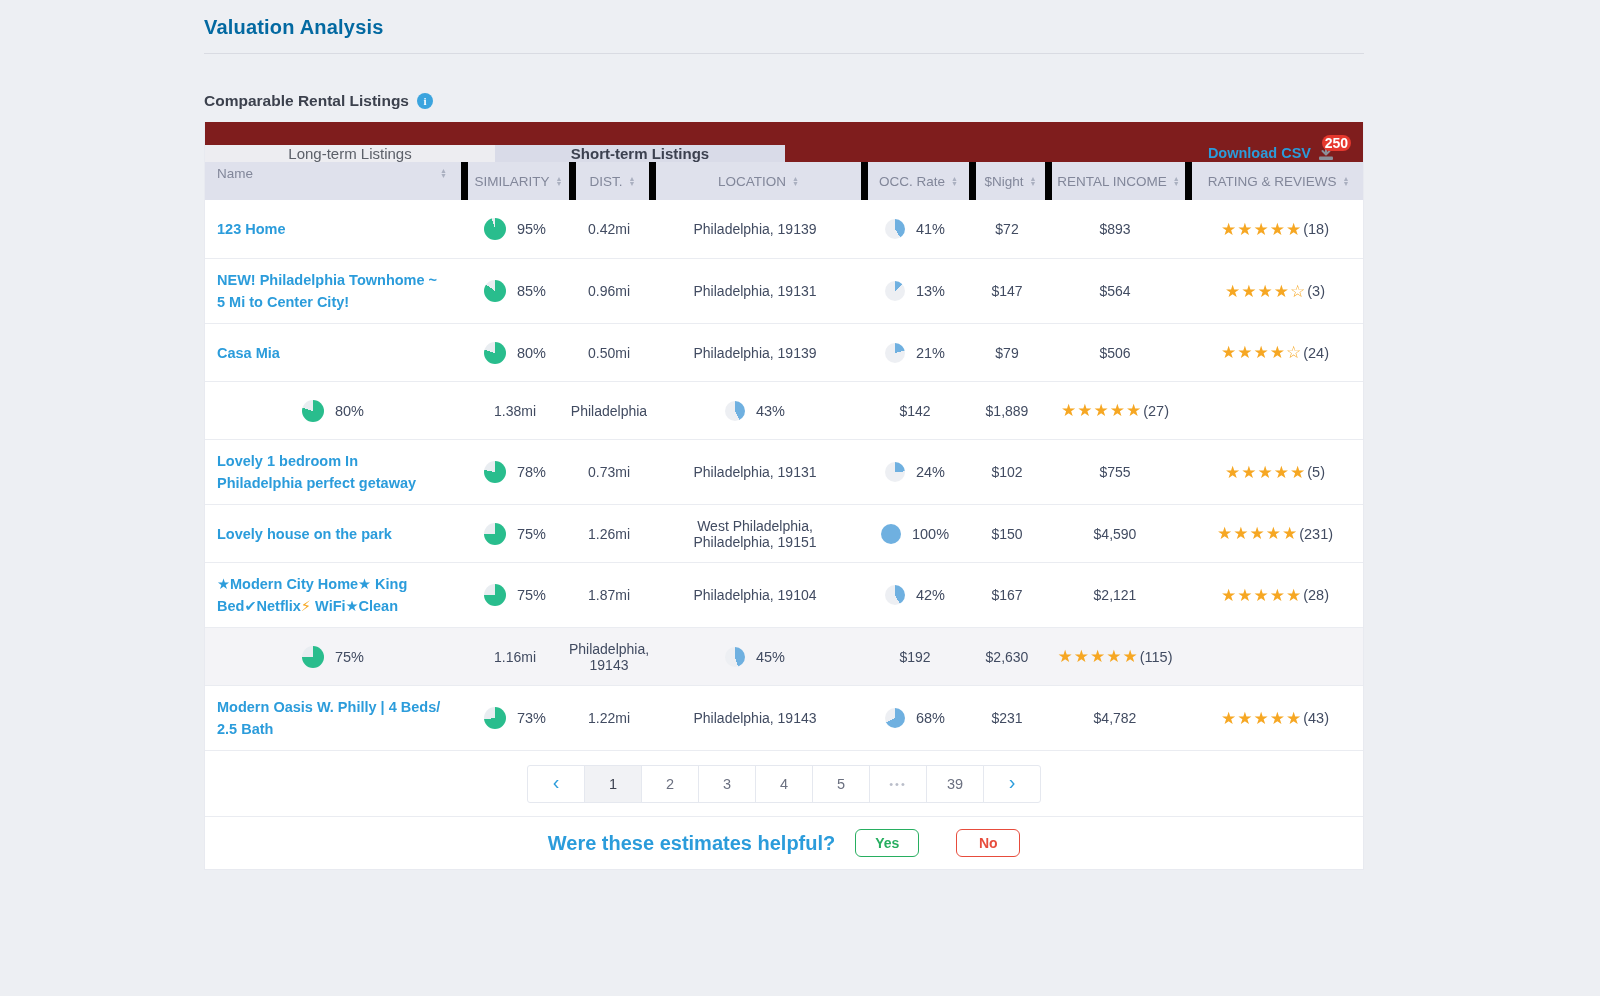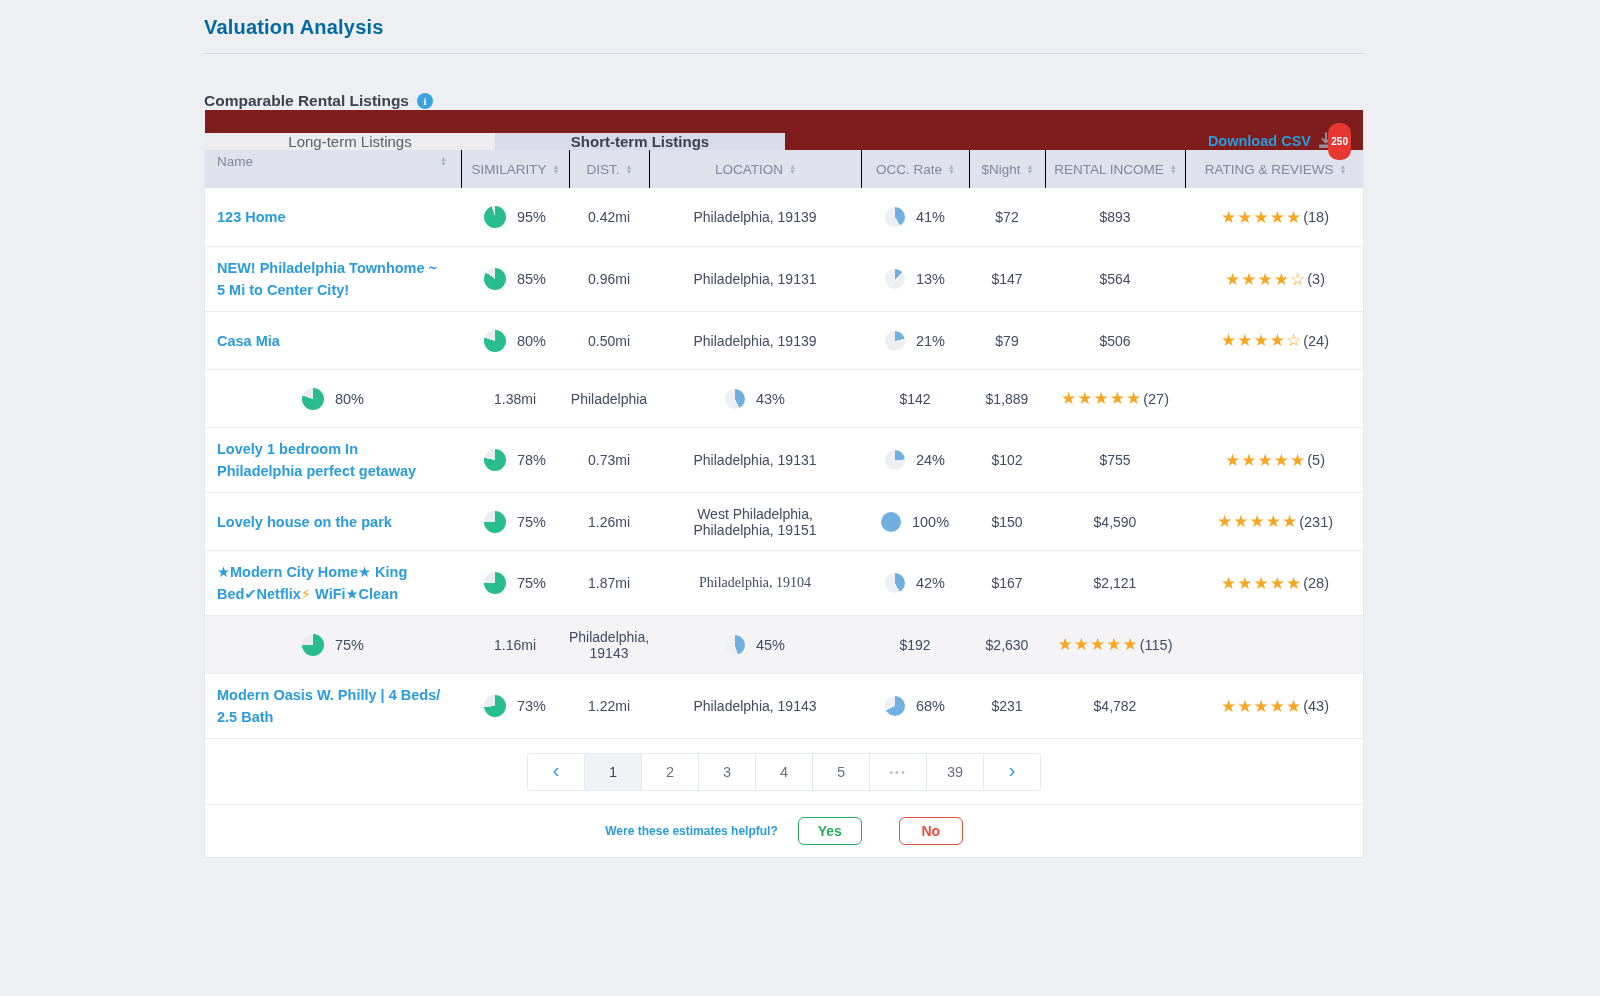--- a/index.html
+++ b/index.html
@@ -8,51 +8,51 @@
     background:#edeff3;
     font-family:"Liberation Sans","DejaVu Sans",sans-serif;
     color:#414b61;
     font-size:14px;
   }
   .container { width:1160px; margin-left:204px; padding-top:16px; }
 
   .page-title { font-size:20px; font-weight:700; color:#0369a1; letter-spacing:.2px; }
   .title-rule { border:none; border-top:1px solid #d9dbe2; margin-top:14px; }
 
-  .section-head { display:flex; align-items:center; gap:8px; margin-top:38px; }
+  .section-head { display:flex; align-items:center; gap:8px; margin-top:38px; margin-bottom:12px; }
   .section-title { font-size:15.5px; font-weight:700; color:#3c414d; }
   .info-icon {
     width:16px; height:16px; border-radius:50%; background:#3ba4de; color:#fff;
     font-size:11px; font-weight:700; font-family:"Liberation Serif",serif;
     display:inline-flex; align-items:center; justify-content:center; cursor:pointer;
   }
 
   .card { background:#fff; border:1px solid #e8eaf0; border-top:none; }
 
   
   .tab-row { display:flex; align-items:flex-end; height:40px; background:#7f1d1d; }
   .tab { width:290px; display:flex; align-items:center; justify-content:center;
          font-size:15px; cursor:pointer; }
   .tab.inactive { background:#ededf1; color:#5c6069; }
   .tab.active   { background:#d9dbe8; color:#3c4150; font-weight:700; }
   .tab-spacer { flex:1; }
   .download-wrap { display:flex; align-items:center; padding-right:26px; cursor:pointer;margin-left:20px; }
   .download-label { color:#2b9cdb; font-weight:700; font-size:14.5px; }
   .dl-icon { position:relative; margin-left:6px; width:20px; height:18px; }
   .dl-badge {
-    position:absolute; top:-9px; right:-14px; min-width:21px; height:37px; padding:0 3px;
-    background:#e6382e; border-radius:10px; color:#fff; font-size:10px; font-weight:700;
+    position:absolute; top:-9px; right:-14px; min-width:21px; height:16px; padding:0 3px;
+    background:#e6382e; border-radius:10px; color:#fff; font-size:14px; font-weight:700;
     display:flex; align-items:center; justify-content:center;
   }
 
   
   .thead { display:grid; grid-template-columns:256px 108px 80px 212px 108px 76px 140px 180px;
            background:#dfe1ec; height:38px; }
   .th { display:flex; align-items:center; justify-content:center; gap:6px;
-        color:#82879a; font-size:13.5px; border-left:1px solid #000000; cursor:pointer; }
+        color:#82879a; font-size:13.5px; border-left:7px solid #000000; cursor:pointer; }
   .th:first-child { border-left:none; justify-content:space-between; padding:0 14px 16px 12px; }
   .sort { display:flex; flex-direction:column; line-height:5px; font-size:7px; color:#aab0c0; }
 
   .trow { display:grid; grid-template-columns:256px 108px 80px 212px 108px 76px 140px 180px;
           border-top:1px solid #eaecf1; background:#fff; align-items:center;
           min-height:58px; padding:10px 0; }
   .trow:first-of-type { border-top:none; }
   .trow.hl { background:#f4f4f7; }
   .cell { display:flex; align-items:center; justify-content:center; text-align:center; }
   .cell.name { justify-content:flex-start; text-align:left; padding:0 16px 0 12px; }
@@ -74,21 +74,21 @@
           color:#6b7080; cursor:pointer; }
   .pbtn:first-child { margin-left:0; border-radius:3px 0 0 3px; }
   .pbtn:last-child { border-radius:0 3px 3px 0; }
   .pbtn.active { background:#f1f2f5; color:#3d4250; }
   .pbtn.arrow { color:#2b9cdb; font-size:20px; padding-bottom:3px; }
   .pbtn.dots { color:#b9bdc9; font-size:11px; letter-spacing:2px; }
 
   
   .foot { border-top:1px solid #eaecf1; height:53px; display:flex; align-items:center;
           justify-content:center; gap:12px; background:#fff; }
-  .foot-q { color:#2b9cdb; font-weight:700; font-size:12px; margin-right:8px; }
+  .foot-q { color:#2b9cdb; font-weight:700; font-size:20px; margin-right:8px; }
   .fbtn { width:64px; height:28px; border-radius:6px; background:#fff; font-size:14px;
           font-weight:700; display:flex; align-items:center; justify-content:center; cursor:pointer; }
   .fbtn.yes { border:1px solid #27ae60; color:#27ae60; }
   .fbtn.no  { border:1px solid #e74c3c; color:#e74c3c;margin-left:25px; }
 </style>
 </head>
 <body>
 
 <div class="container">
 
@@ -357,21 +357,21 @@
           <div class="cell name">
             <a class="comp-link">★Modern City Home★ King Bed✔Netflix<span class="bolt">⚡</span> WiFi★Clean</a>
           </div>
           <div class="cell">
             <span class="pie sim" style="background:conic-gradient(#29bd8d 0 75%, #e9edf1 75% 100%)"></span>
             <span class="pct">75%</span>
           </div>
           <div class="cell">
             <span>1.87mi</span>
           </div>
-          <div class="cell" style="padding:0 10px;font-family:Liberation Serif, serif;">
+          <div class="cell" style="padding:0 10px;">
             <span>Philadelphia, 19104</span>
           </div>
           <div class="cell">
             <span class="pie occ" style="background:conic-gradient(#6fb0e0 0 42%, #edeff3 42% 100%)"></span>
             <span class="pct">42%</span>
           </div>
           <div class="cell">
             <span>$167</span>
           </div>
           <div class="cell">

